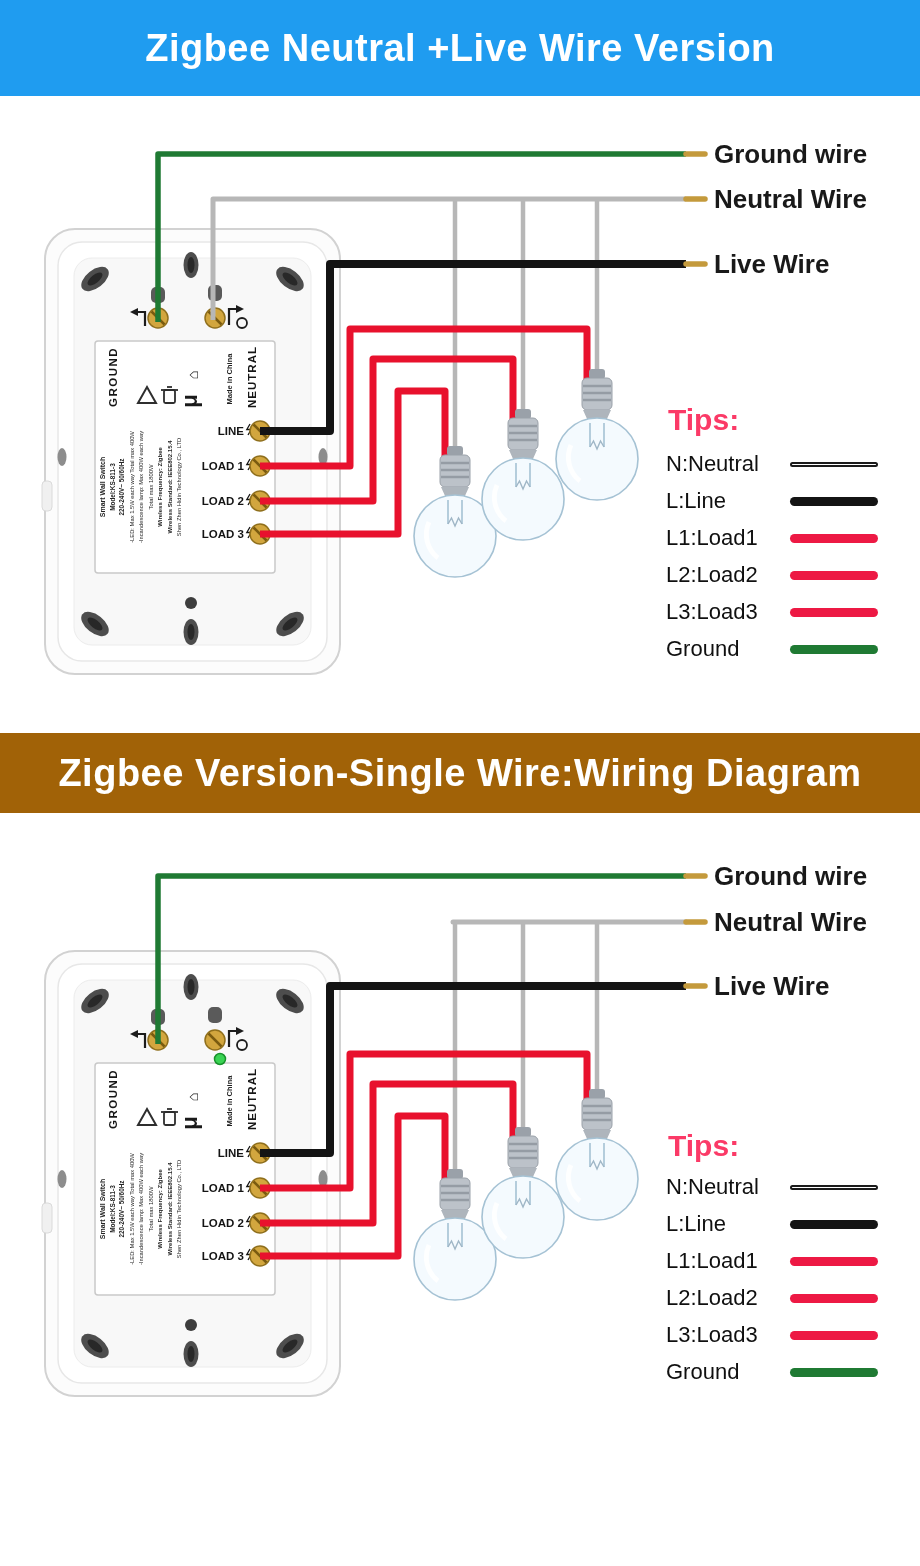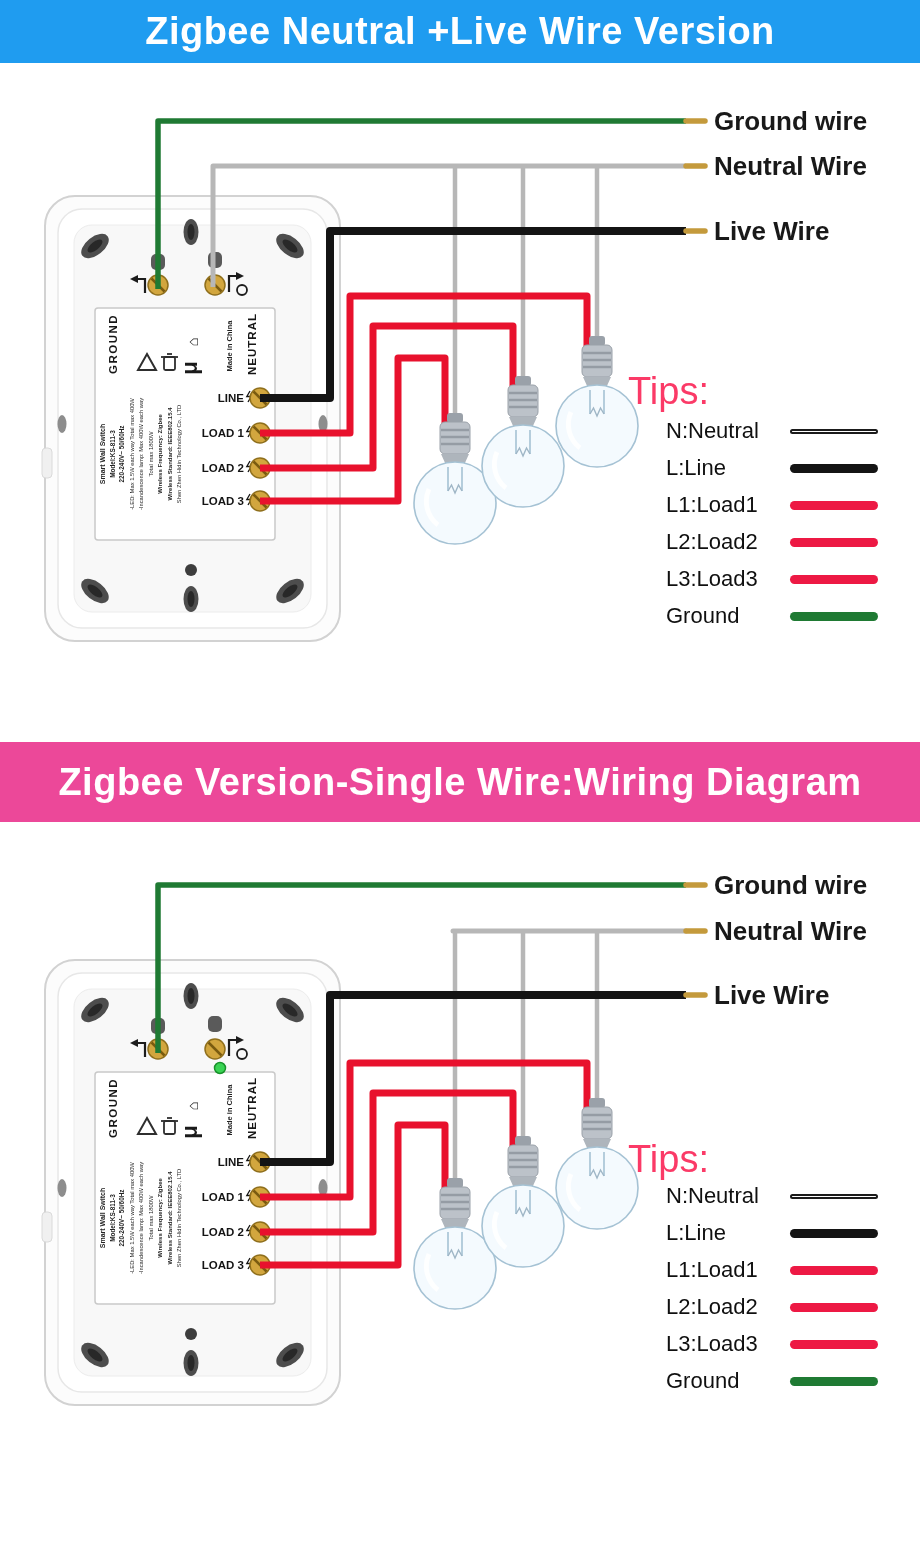--- a/index.html
+++ b/index.html
@@ -1,27 +1,27 @@
 <!DOCTYPE html>
 <html><head>
 <meta charset="utf-8">
 <style>
   * { margin:0; padding:0; box-sizing:border-box; }
   html,body { background:#ffffff; }
   body { width:920px; font-family:"Liberation Sans", sans-serif; }
   .page { position:relative; width:920px; height:1566px; background:#ffffff; overflow:hidden; }
-  .banner { height:63px; display:flex; align-items:center; justify-content:center; background:#1f9cf0; }
+  .banner { height:96px; display:flex; align-items:center; justify-content:center; background:#1f9cf0; }
   .banner.second { height:80px; }
   .banner-title { color:#ffffff; font-size:38px; font-weight:700; letter-spacing:0.5px; white-space:nowrap; }
   .diagram { position:relative; background:#ffffff;padding-left:12px; }
   .diagram-1 { height:637px; }
   .diagram-2 { height:764px; }
   .wiring { position:absolute; left:0; top:0; }
   .wire-label { position:absolute; left:714px; font-size:26px; font-weight:700; color:#191919; white-space:nowrap; }
-  .tips-title { position:absolute; left:628px; font-size:38px; font-weight:400; color:#fb3a67; }
+  .tips-title { position:absolute; left:668px; font-size:30px; font-weight:700; color:#fb3a67; }
   .legend { position:absolute; left:666px; display:flex; flex-direction:column; gap:13px; }
   .legend-row { display:flex; align-items:center; height:24px; }
   .legend-label { width:124px; font-size:22px; color:#101010; white-space:nowrap; }
   .wire-swatch { width:88px; height:9px; border-radius:6px; background:#ccc; flex:0 0 auto; }
   .legend-row.outlined .wire-swatch { height:5px; border:2.5px solid #1b1b1b; }
   svg text { font-family:"Liberation Sans", sans-serif; }
 </style>
 </head>
 <body>
 
@@ -203,21 +203,21 @@
         <span class="legend-label">L3:Load3</span>
         <span class="wire-swatch" style="background: rgb(237, 25, 68);"></span>
       </div>
       <div class="legend-row">
         <span class="legend-label">Ground</span>
         <span class="wire-swatch" style="background: rgb(31, 122, 51);"></span>
       </div>
     </div>
   </section>
 
-  <header class="banner second" style="background: #ec4899; margin-top: 42px;">
+  <header class="banner second" style="background: #a16207;">
     <h1 class="banner-title">Zigbee Version-Single Wire:Wiring Diagram</h1>
   </header>
 
   <section class="diagram diagram-2">
     <svg class="wiring" width="920" height="764" viewBox="0 0 920 764">
       <use href="#device-sym" x="45" y="138"></use>
       <circle cx="220" cy="246" r="5.5" fill="#39d353" stroke="#18922b" stroke-width="1.5"></circle>
 
       <g>
         <path d="M455 109 V359" fill="none" stroke="#b7b7b7" stroke-width="4.5"></path>

